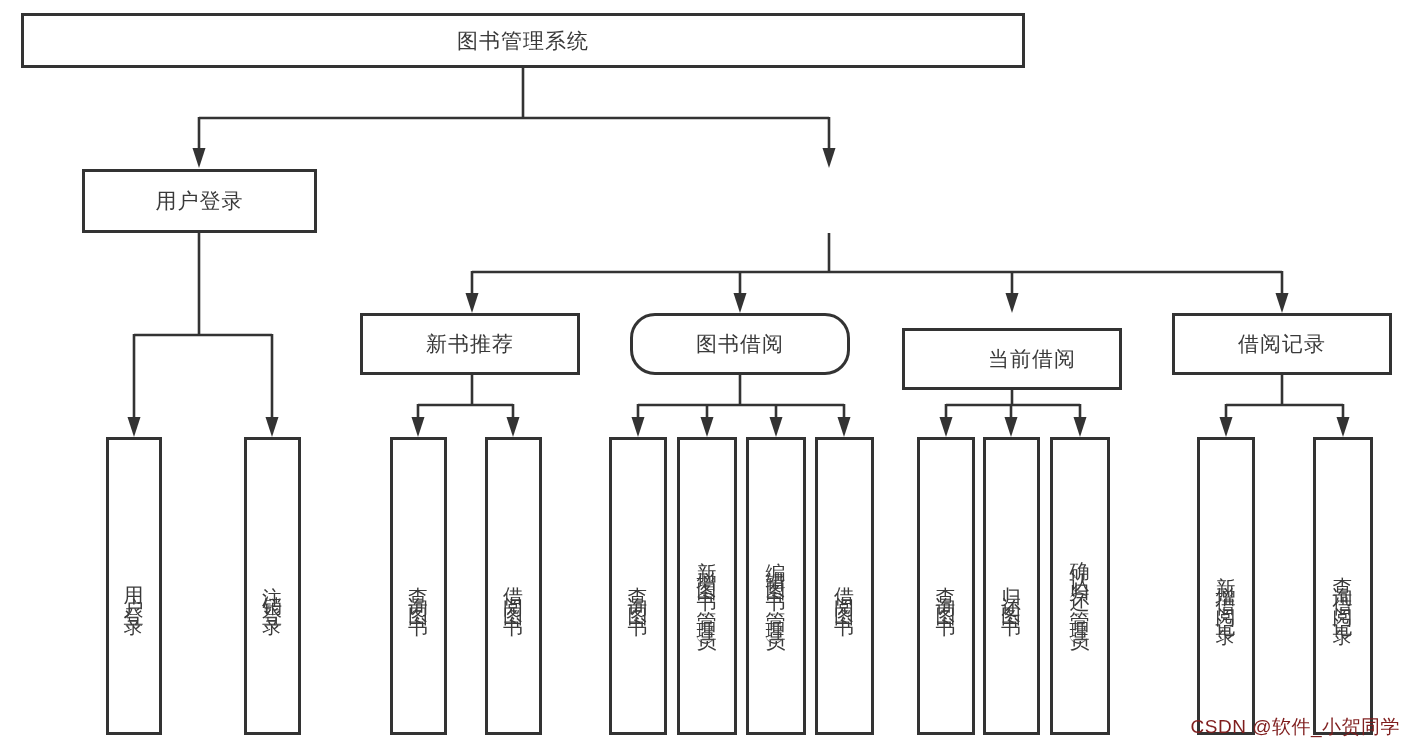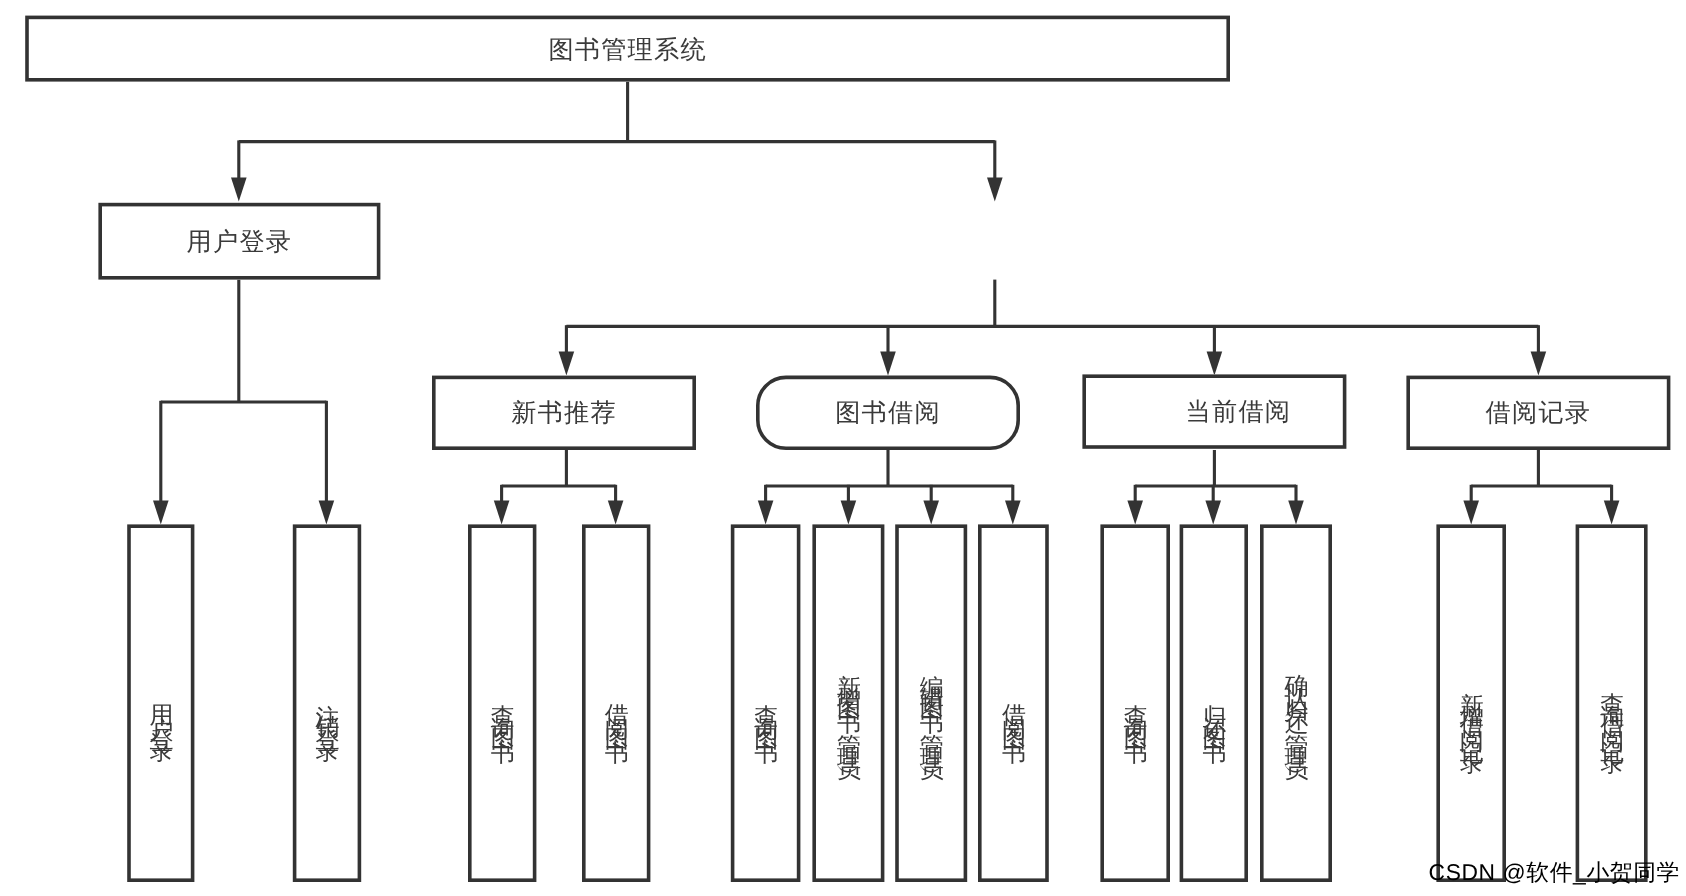--- a/index.html
+++ b/index.html
@@ -51,21 +51,21 @@
     text-orientation: mixed;
     letter-spacing: 10px;
     white-space: nowrap;
     line-height: 1;
     margin-bottom: -10px; 
   }
   .watermark {
     position: absolute;
     right: 5px;
     bottom: 3px;
-    color: #000000;
+    color: #7f1d1d;
     font-size: 19px;
     letter-spacing: 0.5px;
     z-index: 5;
   }
   line.conn {
     stroke: #333333;
     stroke-width: 2.6;
   }
   polygon.arrow {
     fill: #333333;
@@ -139,21 +139,21 @@
     <polygon class="arrow" points="1219.5,417 1232.5,417 1226,437"></polygon>
     <polygon class="arrow" points="1336.5,417 1349.5,417 1343,437"></polygon>
   </svg>
 
   <div class="hbox" style="left:21px; top:13px; width:1004px; height:55px;">图书管理系统</div>
 
   <div class="hbox" style="left:82px; top:169px; width:235px; height:64px;">用户登录</div>
 
   <div class="hbox" style="left:360px; top:313px; width:220px; height:62px;">新书推荐</div>
   <div class="hbox" style="left:630px; top:313px; width:220px; height:62px;border-radius:25px;">图书借阅</div>
-  <div class="hbox" style="left:902px; top:312px; width:220px; height:62px;padding-left:40px;">当前借阅</div>
+  <div class="hbox" style="left:902px; top:328px; width:220px; height:62px;padding-left:40px;">当前借阅</div>
   <div class="hbox" style="left:1172px; top:313px; width:220px; height:62px;">借阅记录</div>
 
   <div class="vbox" style="left:106px; top:437px; width:56px; height:298px;">
     <span class="vtext">用户登录</span>
   </div>
   <div class="vbox" style="left:244px; top:437px; width:57px; height:298px;">
     <span class="vtext">注销登录</span>
   </div>
 
   <div class="vbox" style="left:390px; top:437px; width:57px; height:298px;">

